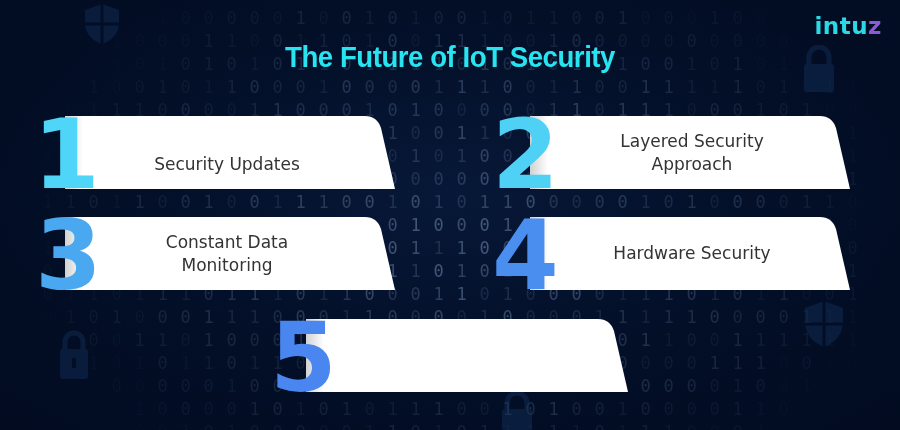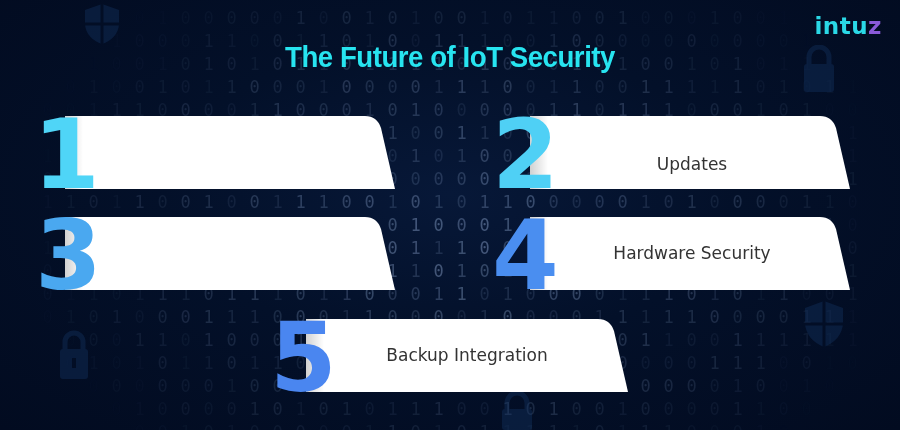--- a/index.html
+++ b/index.html
@@ -777,45 +777,48 @@
 
   <div class="item" style="left:37px;top:116px;width:360px;">
     <div class="card" style="left:28px;width:332px;background:transparent;">
       <svg width="332" height="73" viewBox="0 0 332 73">
           <path d="M0 0 H300 Q312 0 316 12 L330 73 H0 Z" fill="#fff"></path>
         </svg>
     </div>
     <div class="shadow" style="left:28px;"></div>
     <div class="num" style="left:-4px;color:#4fd5f7;">1</div>
     <div class="card-text" style="left:60px;width:260px;">
-      <div><br></div>
+      <div><br><span>Security Updates</span></div>
     </div>
   </div>
 
   <div class="item" style="left:492px;top:116px;width:360px;">
     <div class="card" style="left:38px;width:322px;background:transparent;">
       <svg width="322" height="73" viewBox="0 0 322 73">
           <path d="M0 0 H290 Q302 0 306 12 L320 73 H0 Z" fill="#fff"></path>
         </svg>
     </div>
     <div class="shadow" style="left:38px;"></div>
     <div class="num" style="left:0px;color:#4fd0f5;">2</div>
     <div class="card-text" style="left:70px;width:260px;">
-      <div><br><span>Updates</span></div>
+      <div><span>Layered Security</span><br><span>Approach</span></div>
     </div>
   </div>
 
   <div class="item" style="left:37px;top:217px;width:360px;">
     <div class="card" style="left:28px;width:332px;background:transparent;">
       <svg width="332" height="73" viewBox="0 0 332 73">
           <path d="M0 0 H300 Q312 0 316 12 L330 73 H0 Z" fill="#fff"></path>
         </svg>
     </div>
     <div class="shadow" style="left:28px;"></div>
     <div class="num" style="left:-2px;color:#4aa8f0;">3</div>
+    <div class="card-text" style="left:60px;width:260px;">
+      <div><span>Constant Data</span><br><span>Monitoring</span></div>
+    </div>
   </div>
 
   <div class="item" style="left:492px;top:217px;width:360px;">
     <div class="card" style="left:38px;width:322px;background:transparent;">
       <svg width="322" height="73" viewBox="0 0 322 73">
           <path d="M0 0 H290 Q302 0 306 12 L320 73 H0 Z" fill="#fff"></path>
         </svg>
     </div>
     <div class="shadow" style="left:38px;"></div>
     <div class="num" style="left:0px;color:#4a8ef0;">4</div>
@@ -825,18 +828,15 @@
   </div>
 
   <div class="item" style="left:270px;top:319px;width:360px;">
     <div class="card" style="left:36px;width:324px;background:transparent;">
       <svg width="324" height="73" viewBox="0 0 324 73">
           <path d="M0 0 H292 Q304 0 308 12 L322 73 H0 Z" fill="#fff"></path>
         </svg>
     </div>
     <div class="shadow" style="left:36px;"></div>
     <div class="num" style="left:0px;color:#4a86f0;">5</div>
-    <div class="card-text" style="left:66px;width:262px;">
-      <div><span>Backup Integration</span></div>
-    </div>
   </div>
 
 </div>
 
 </body></html>

